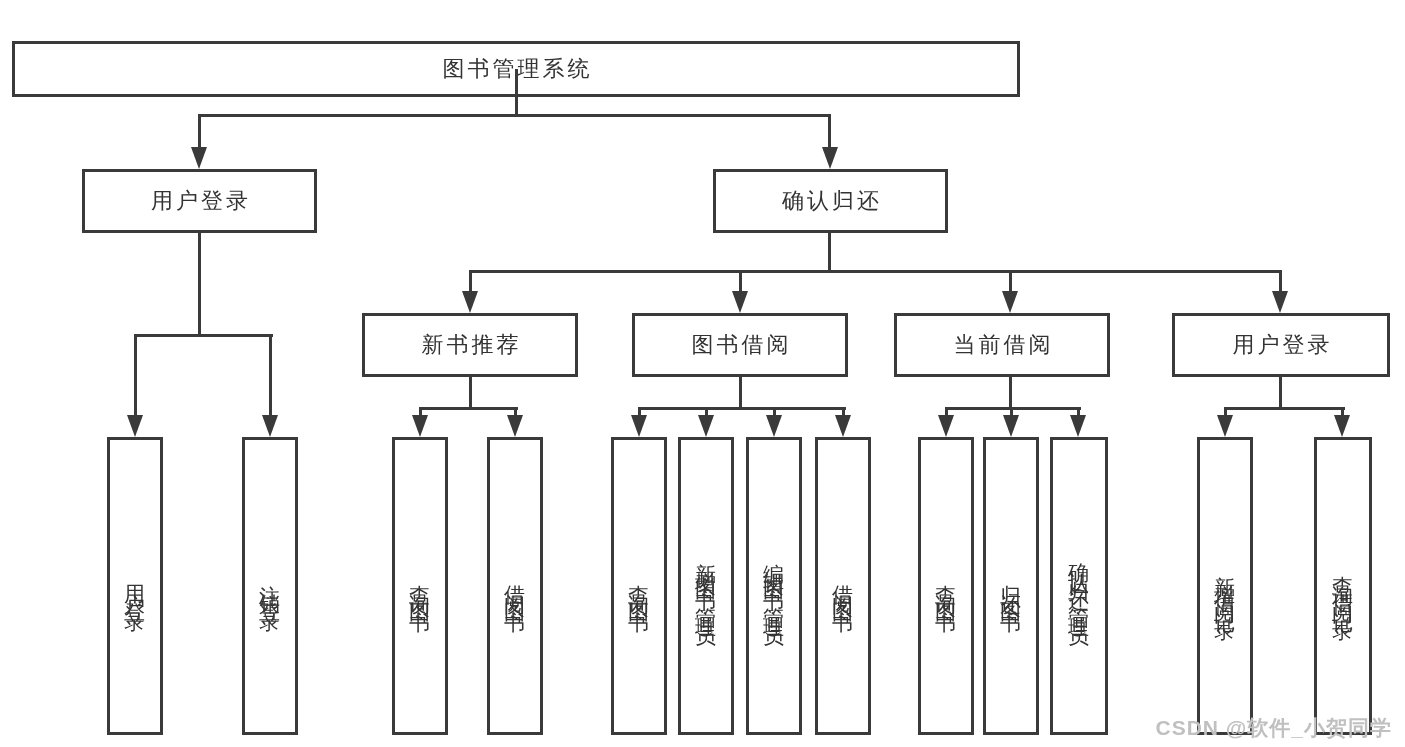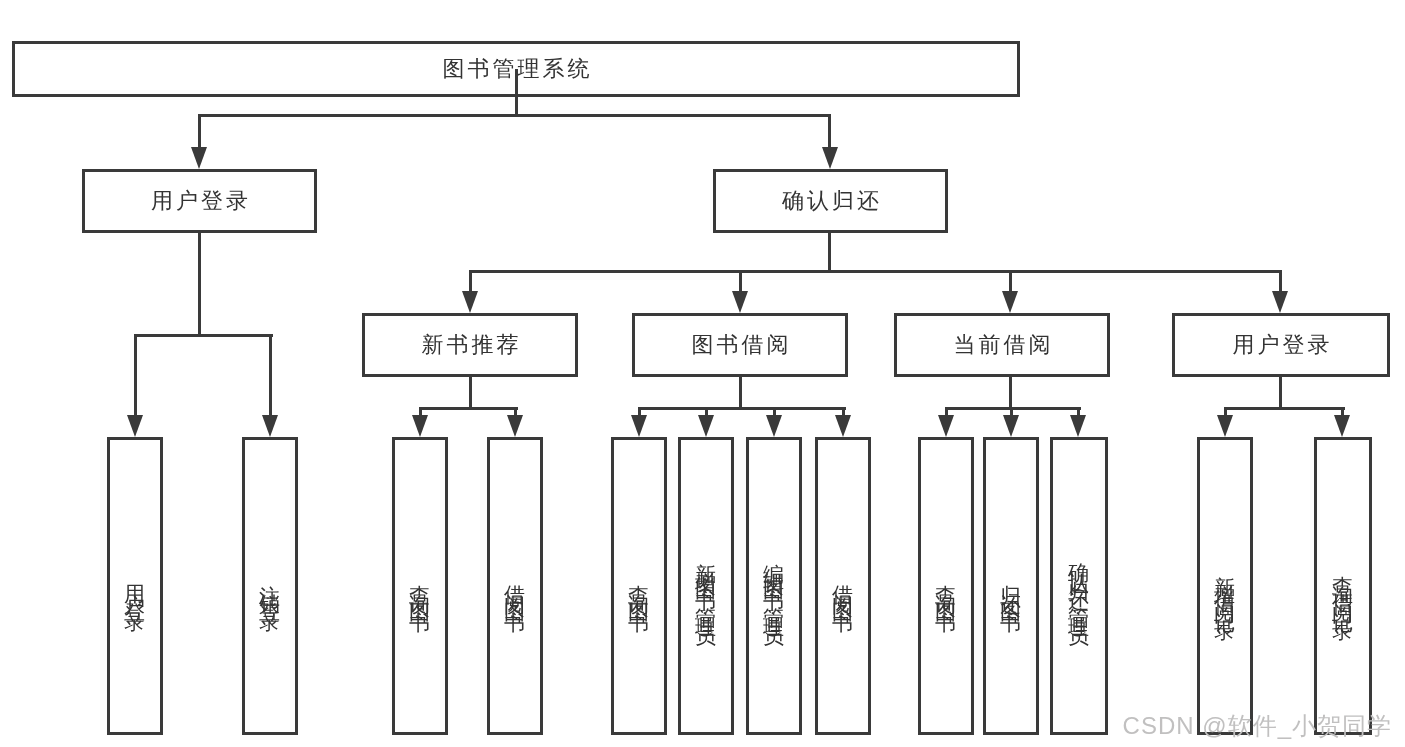--- a/index.html
+++ b/index.html
@@ -23,21 +23,21 @@
   }
   .hline{position:absolute;height:3px;background:#3a3a3a;}
   .vline{position:absolute;width:3px;background:#3a3a3a;}
   .arrow{
     position:absolute;width:0;height:0;
     border-left:8px solid transparent;border-right:8px solid transparent;
     border-top:22px solid #3a3a3a;
   }
   .watermark{
     position:absolute;right:13px;bottom:5px;z-index:9;
-    font-size:24px;color:#c1c0c0;letter-spacing:1px;white-space:nowrap;
+    font-size:21px;color:#c1c0c0;letter-spacing:1px;white-space:nowrap;font-weight:bold;
   }
 </style>
 </head>
 <body>
 
 <div class="stage">
 
   <div class="box" style="left:12px;top:13px;width:1008px;height:56px;margin-top:28px;">
     <span>图书管理系统</span>
   </div>

